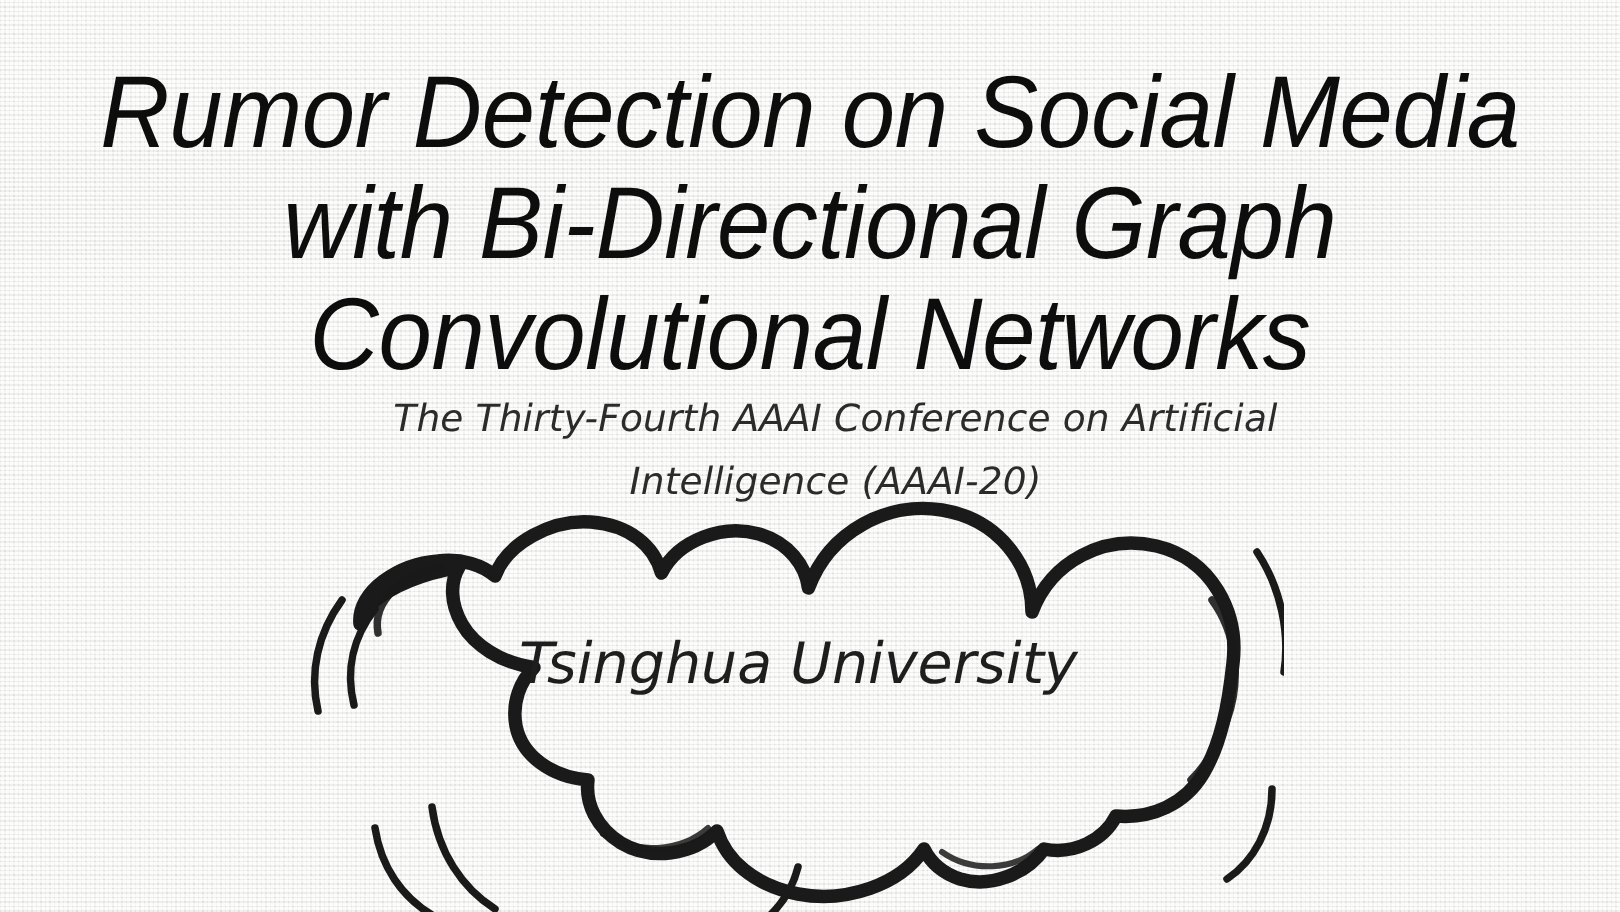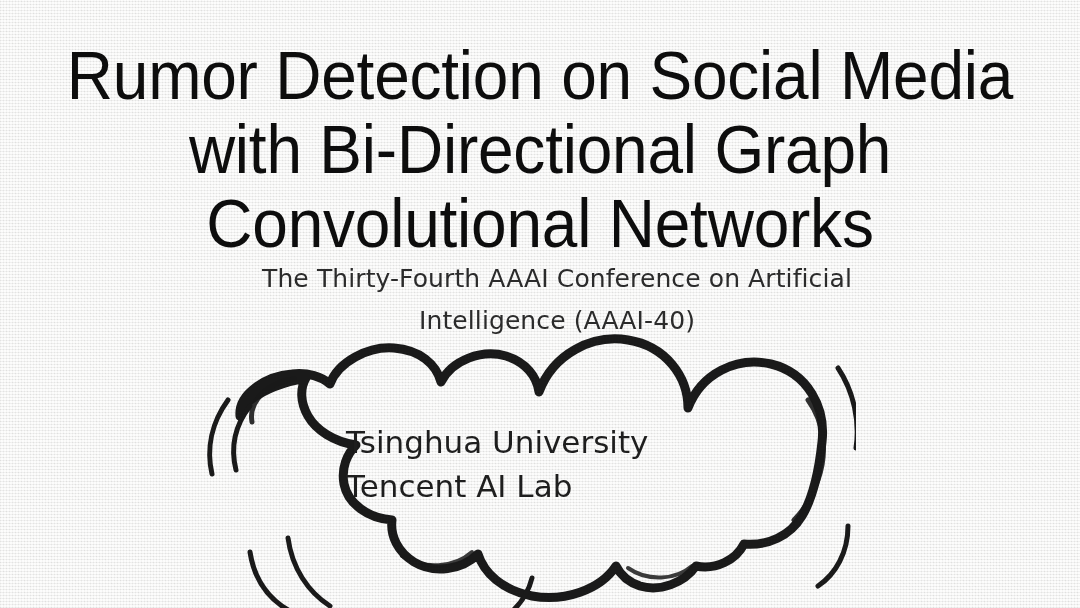--- a/index.html
+++ b/index.html
@@ -7,20 +7,21 @@
     padding: 0;
     background: #efefee;
   }
   #slide {
     position: relative;
     width: 1080px;
     height: 608px;
     overflow: hidden;
     background-color: #f0abfc;
     font-family: "Liberation Sans", sans-serif;
+    font-style: italic;
   }
   
   #paper-texture {
     position: absolute;
     inset: 0;
     pointer-events: none;
     background-color: #f4f4f3;
     background-image:
       repeating-linear-gradient(0deg,
         rgba(0,0,0,0.035) 0px, rgba(0,0,0,0.035) 1px,
@@ -95,21 +96,21 @@
     left: 346px;
     top: 420px;
     width: 420px;
     text-align: left;
     z-index: 3;
   }
   .affiliation-line {
     display: block;
     color: #1e1e1e;
     font-family: "DejaVu Sans", sans-serif;
-    font-size: 31px;
+    font-size: 38px;
     line-height: 44px;
     font-weight: 400;
     white-space: nowrap;
   }
 </style>
 </head>
 <body>
 
 <div id="slide">
 
@@ -118,21 +119,21 @@
   <div id="content">
 
     <div id="title-block">
       <span class="title-line">Rumor Detection on Social Media</span>
       <span class="title-line">with Bi-Directional Graph</span>
       <span class="title-line">Convolutional Networks</span>
     </div>
 
     <div id="subtitle-block">
       <span class="subtitle-line">The Thirty-Fourth AAAI Conference on Artificial</span>
-      <span class="subtitle-line">Intelligence (AAAI-40)</span>
+      <span class="subtitle-line">Intelligence (AAAI-20)</span>
     </div>
 
     <div id="cloud-graphic">
       <svg viewBox="0 0 660 278" xmlns="http://www.w3.org/2000/svg" fill="none" stroke="#1a1a1a" stroke-linecap="round" stroke-linejoin="round">
 
         <path stroke-width="9" d="M44,86
                  C42,64 70,46 96,44
                  C112,42 126,47 134,54
                  C142,32 172,16 198,18
                  C224,20 240,34 245,52
@@ -168,17 +169,16 @@
         <path stroke-width="5" d="M642,38 C658,62 664,92 660,118"></path>
         <path stroke-width="5" d="M652,196 C652,222 640,244 622,256"></path>
         <path stroke-width="5" d="M54,222 C58,248 72,268 92,280"></path>
         <path stroke-width="5" d="M92,208 C96,238 112,262 134,276"></path>
         <path stroke-width="5" d="M308,288 C322,278 332,264 336,248"></path>
       </svg>
     </div>
 
     <div id="affiliation-block">
       <span class="affiliation-line">Tsinghua University</span>
-      <span class="affiliation-line">Tencent AI Lab</span>
     </div>
 
   </div>
 </div>
 
 </body></html>

